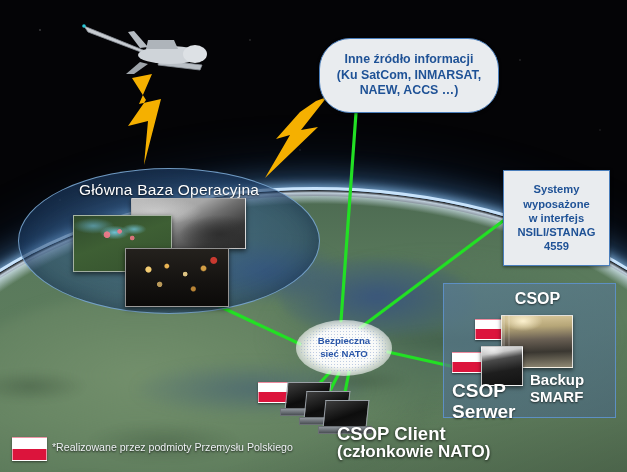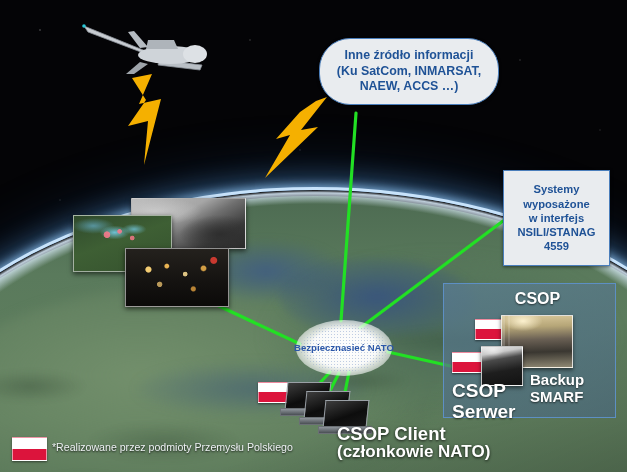--- a/index.html
+++ b/index.html
@@ -121,42 +121,42 @@
       radial-gradient(circle at 86% 20%, rgba(220,60,50,.9) 0 3%, transparent 4%),
       linear-gradient(180deg,#24211d 0%, #141210 60%, #0b0a09 100%);
   }
 
   
   .callout{
     position:absolute;background:#e9ecef;border:1px solid #4a7ebb;
     color:#1f5296;text-align:center;line-height:1.28;
     box-shadow:0 1px 3px rgba(0,0,0,.5);
   }
-  #box-inne{left:319px;top:38px;width:180px;height:67px;font-size:12.4px;font-weight:bold;
+  #box-inne{left:319px;top:38px;width:180px;height:75px;font-size:12.4px;font-weight:bold;
     display:flex;align-items:center;justify-content:center;padding:0 6px;box-sizing:border-box;border-radius:31px;}
   #box-systemy{left:503px;top:170px;width:107px;height:96px;font-size:11.2px;font-weight:bold;
     display:flex;align-items:center;justify-content:center;padding:0 5px;box-sizing:border-box;}
 
   
   .node{
     position:absolute;left:296px;top:320px;width:96px;height:56px;
   }
   .node-glow{
     position:absolute;inset:0;border-radius:50%;
     background:radial-gradient(ellipse at 50% 50%, rgba(255,255,255,1) 0%, rgba(255,255,255,.96) 48%, rgba(255,255,255,.55) 72%, rgba(255,255,255,0) 100%);
   }
   .node-dots{
     position:absolute;inset:4px;border-radius:50%;
     background-image:radial-gradient(rgba(120,150,200,.45) 0.7px, transparent 0.9px);
     background-size:3px 3px;
     -webkit-mask-image:radial-gradient(ellipse at 50% 50%, #000 60%, transparent 88%);
             mask-image:radial-gradient(ellipse at 50% 50%, #000 60%, transparent 88%);
   }
   .node-text{
-    position:absolute;inset:0;display:flex;flex-direction:row;
+    position:absolute;inset:0;display:flex;flex-direction:column;
     align-items:center;justify-content:center;
     color:#2a56a8;font-size:9.6px;font-weight:bold;line-height:1.35;white-space:nowrap;
   }
 
   
   #csop-panel{
     position:absolute;left:443px;top:283px;width:171px;height:133px;
     background:linear-gradient(160deg, rgba(92,126,146,.72), rgba(74,104,124,.70));
     border:1px solid #5d8fc4;
   }
@@ -247,20 +247,23 @@
       <path d="M78,42 L120,47 L118,52 L76,47 Z" fill="#b9bfc5" stroke="#8c9299" stroke-width="0.8"></path>
       <ellipse cx="88" cy="37" rx="32" ry="9" fill="#cfd4d9"></ellipse>
       <ellipse cx="113" cy="36" rx="12" ry="9" fill="#dde1e5"></ellipse>
       <path d="M66,22 L92,22 L96,31 L64,31 Z" fill="#aeb4ba"></path>
       <path d="M58,30 L46,14 L52,13 L66,29 Z" fill="#b6bcc2"></path>
       <path d="M58,44 L44,56 L52,56 L66,46 Z" fill="#9ea4aa"></path>
       <circle cx="2" cy="8" r="1.8" fill="#27c6d6"></circle>
     </g>
   </svg>
 
+  <div class="gbo">
+    <div class="gbo-label">Główna Baza Operacyjna</div>
+  </div>
   <div class="thumb thumb-sar"></div>
   <div class="thumb thumb-map"></div>
   <div class="thumb thumb-ops"></div>
 
   <div class="callout" id="box-inne">
     <div>
       <div>Inne źródło informacji</div>
       <div>(Ku SatCom, INMARSAT,</div>
       <div>NAEW, ACCS …)</div>
     </div>

